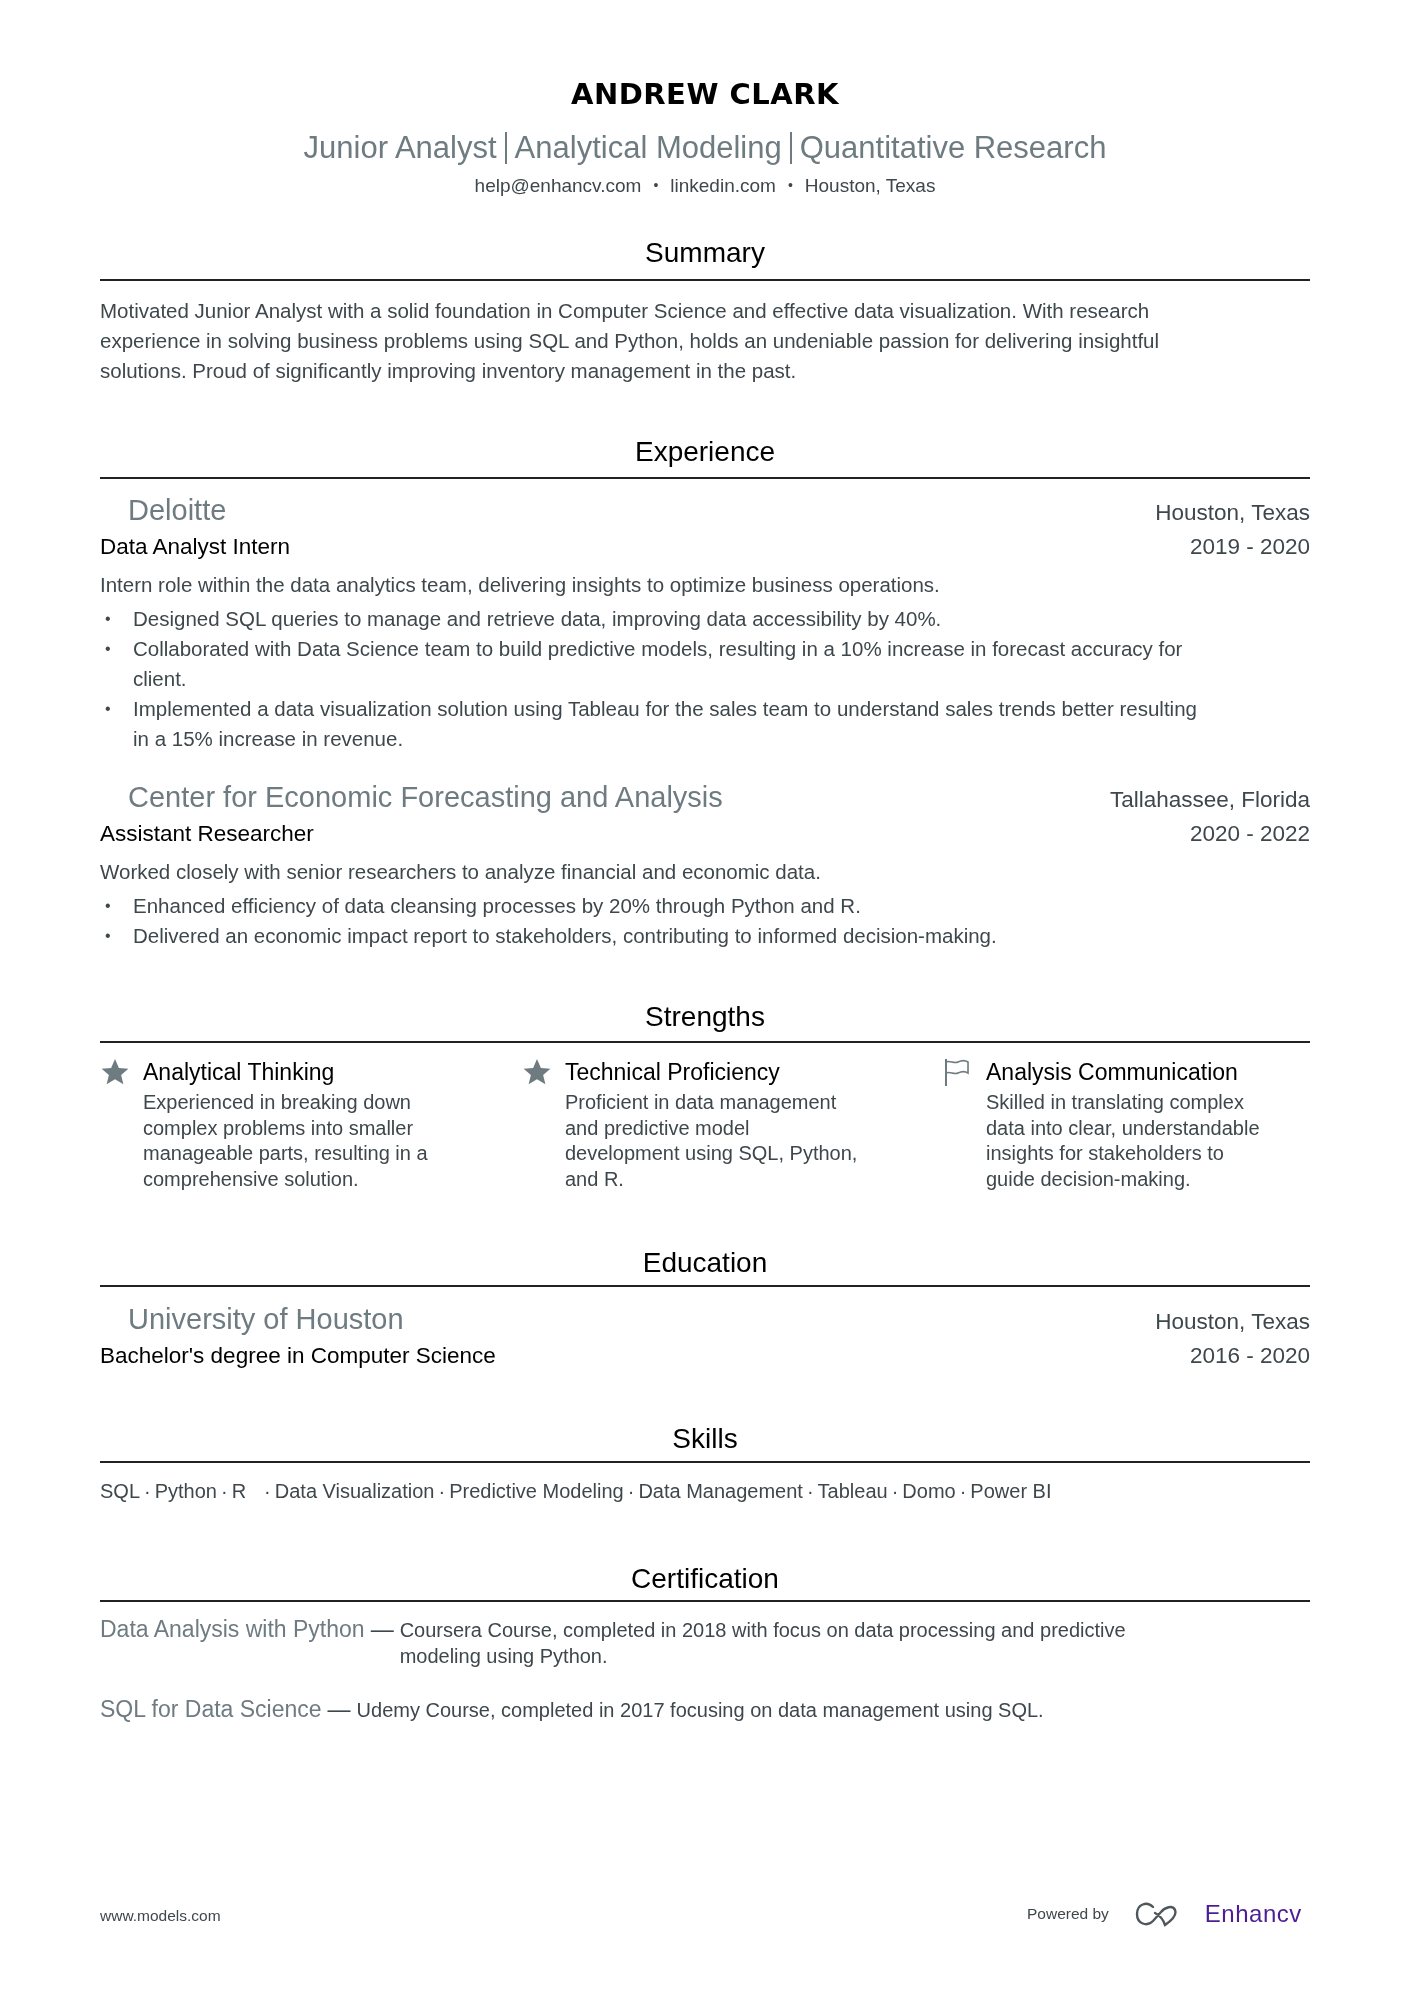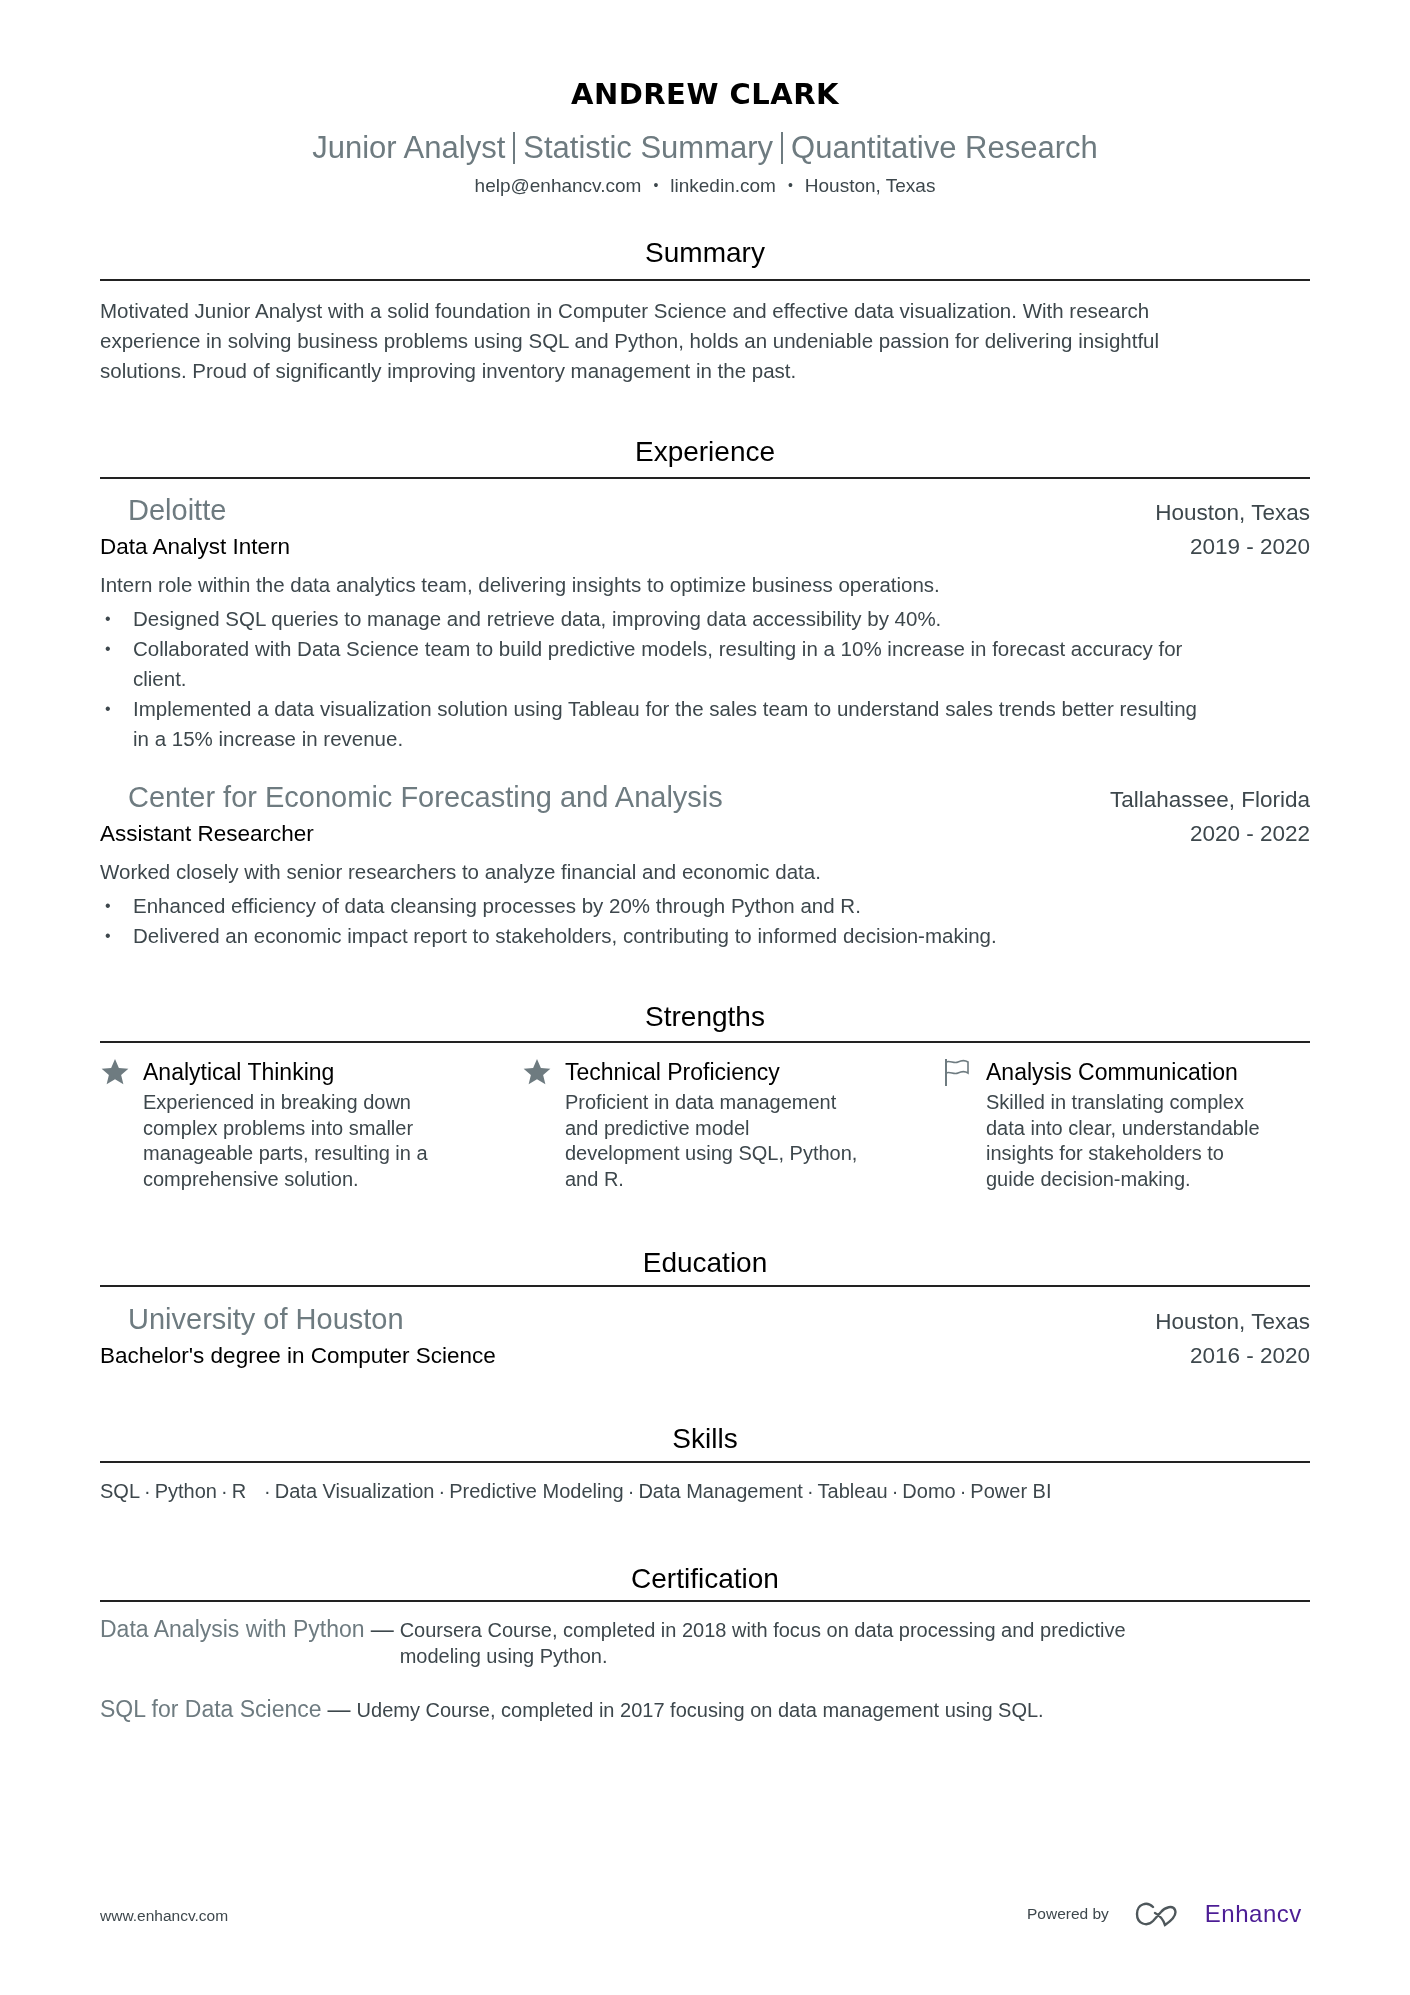--- a/index.html
+++ b/index.html
@@ -47,21 +47,21 @@
   .footer-right .pb { font-size: 15.5px; color: #3d474c; margin-right: 26px; }
   .footer-right .brand { font-size: 24px; color: #4c1d95; margin-left: 22px; letter-spacing: 0.5px; }
 </style>
 </head>
 <body>
 
 <div class="page">
 
   <div class="header name">ANDREW CLARK</div>
   <div class="header title">
-    <span>Junior Analyst</span><span class="sep"></span><span>Statistic Summary</span><span class="sep"></span><span>Quantitative Research</span>
+    <span>Junior Analyst</span><span class="sep"></span><span>Analytical Modeling</span><span class="sep"></span><span>Quantitative Research</span>
   </div>
   <div class="header contacts">
     <span>help@enhancv.com</span><span class="dot">•</span><span>linkedin.com</span><span class="dot">•</span><span>Houston, Texas</span>
   </div>
 
   <div class="section-head" style="top:238px;">Summary</div>
   <div class="rule" style="top:279px;"></div>
   <div class="text" style="top:296px;">
     <div>Motivated Junior Analyst with a solid foundation in Computer Science and effective data visualization. With research</div>
     <div>experience in solving business problems using SQL and Python, holds an undeniable passion for delivering insightful</div>
@@ -167,20 +167,20 @@
     <span class="c-dash">—</span>
     <span class="c-desc"><span>Coursera Course, completed in 2018 with focus on data processing and predictive</span><br><span>modeling using Python.</span></span>
   </div>
   <div class="cert" style="top:1694px;">
     <span class="c-name">SQL for Data Science</span>
     <span class="c-dash">—</span>
     <span class="c-desc">Udemy Course, completed in 2017 focusing on data management using SQL.</span>
   </div>
 </div>
 
-<div class="footer-left">www.enhancv.com</div>
+<div class="footer-left">www.models.com</div>
 <div class="footer-right">
   <span class="pb">Powered by</span>
   <svg width="48" height="26" viewBox="0 0 48 26">
     <path d="M18 6 C12 0 2 3 2 13 C2 23 12 26 18 20 L26 11 C30 6 38 4 40 9 C42 14 36 20 30 24 C28 18 24 14 20 12" stroke="#4e575b" stroke-width="2.4" fill="none" stroke-linecap="round"></path>
   </svg>
   <span class="brand">Enhancv</span>
 </div>
 
 </body></html>

